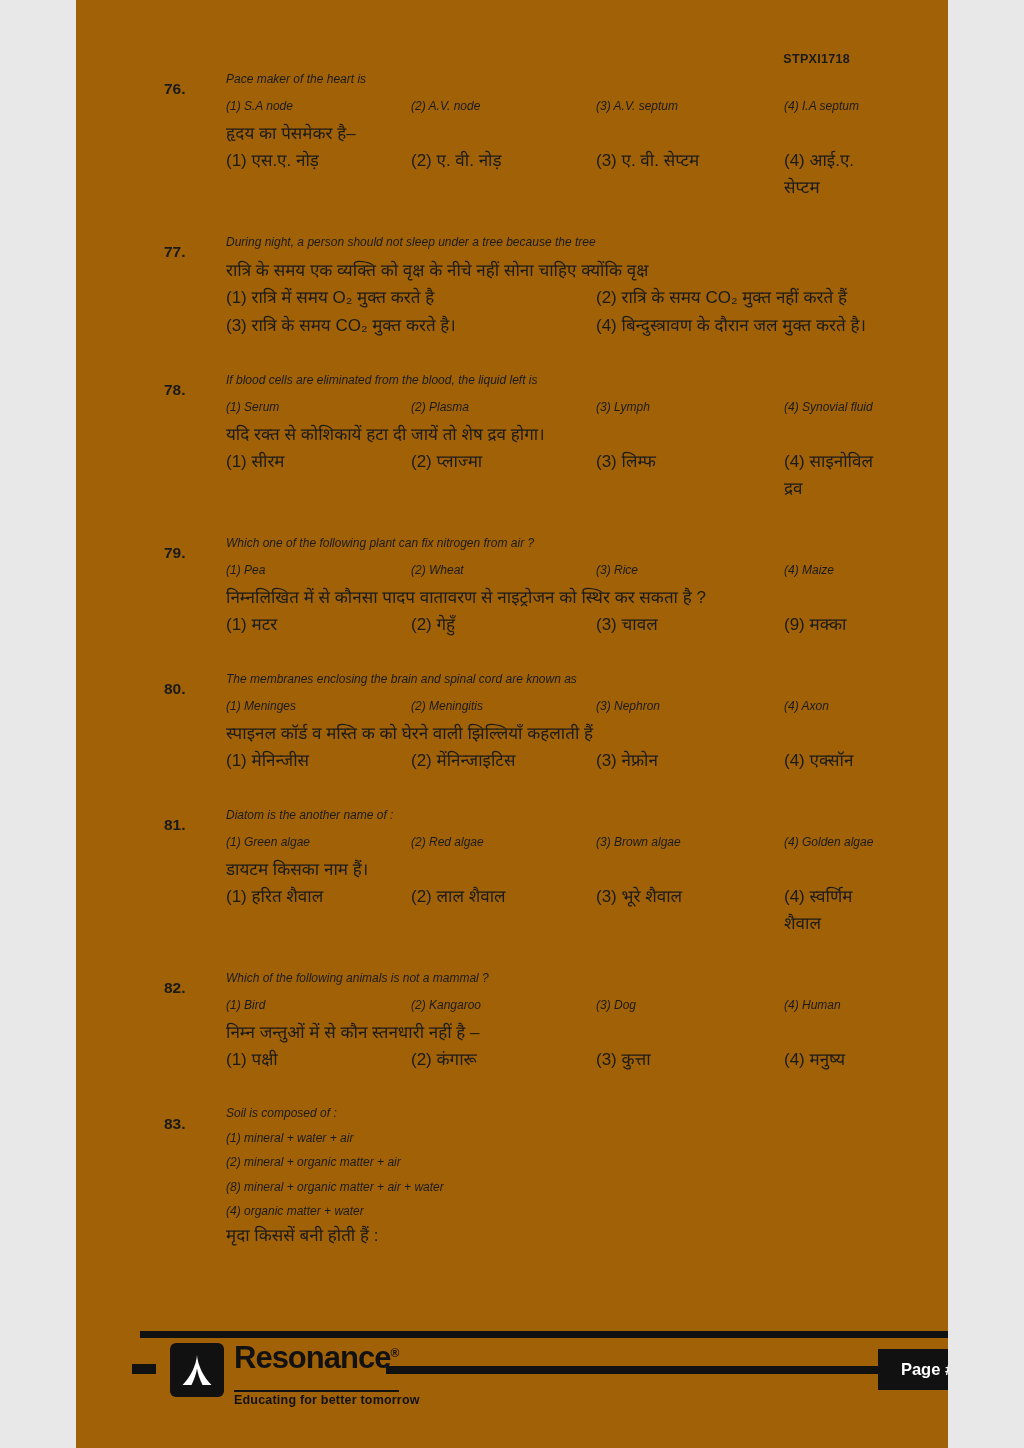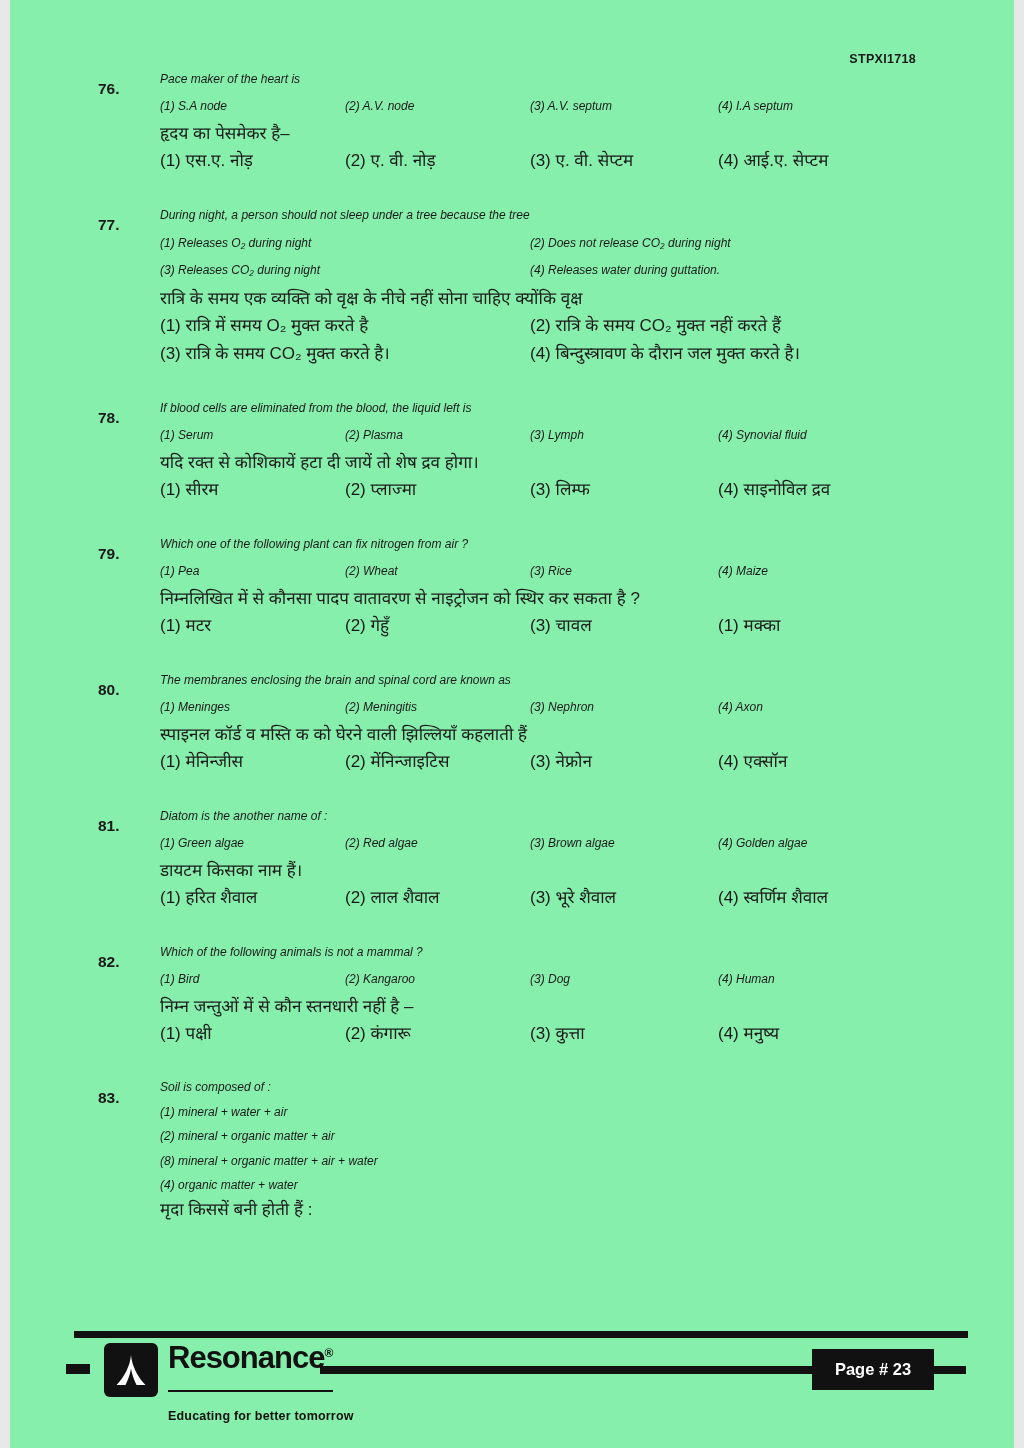--- a/index.html
+++ b/index.html
@@ -1,20 +1,20 @@
 <!DOCTYPE html>
 <html><head>
 <meta charset="utf-8">
 <style>
   * { margin:0; padding:0; box-sizing:border-box; }
   html,body { background:#e8e8e8; }
   .page {
     position:relative;
-    width:1004px; height:1448px;
-    background:#86efac;
+    width:872px; height:1448px;
+    background:#a16207;
     color:#1a1a1a;
     font-family:"Liberation Sans","DejaVu Sans",sans-serif;
     overflow:hidden;
     margin:0 auto;
   }
   .exam-code {
     position:absolute; top:52px; right:98px;
     font-size:12.5px; font-weight:bold; letter-spacing:.3px;
   }
   .content {
@@ -48,21 +48,21 @@
   .logo-box svg { width:40px; height:40px; display:block; }
   .brand-wrap {
     position:absolute; left:158px; top:1340px;
   }
   .brand-name {
     font-size:31px; font-weight:800; letter-spacing:-1px; color:#111;
     border-bottom:2.5px solid #111; padding-bottom:14px; display:inline-block;
   }
   .brand-reg { font-size:12px; font-weight:700; vertical-align:super; letter-spacing:0; }
   .brand-tagline {
-    font-size:12.5px; font-weight:bold; color:#111; margin-top:17px; letter-spacing:.2px;
+    font-size:12.5px; font-weight:bold; color:#111; margin-top:1px; letter-spacing:.2px;
   }
   .footer-line {
     position:absolute; left:310px; top:1366px; width:646px; height:8px; background:#111;
   }
   .page-badge {
     position:absolute; left:802px; top:1349px; width:122px; height:41px;
     background:#111; color:#fff; font-size:16.5px; font-weight:bold;
     display:flex; align-items:center; justify-content:center; z-index:2;text-align:right;
   }
 </style>
@@ -92,26 +92,20 @@
           <div class="row hi">(3) ए. वी. सेप्टम</div>
           <div class="row hi">(4) आई.ए. सेप्टम</div>
         </div>
       </div>
     </div>
 
     <div class="q q77">
       <div class="qnum">77.</div>
       <div class="qbody">
         <div class="row en">During night, a person should not sleep under a tree because the tree</div>
-        <div class="opts c2">
-          <div class="row en">(1) Releases O₂ during night</div>
-          <div class="row en">(2) Does not release CO₂ during night</div>
-          <div class="row en">(3) Releases CO₂ during night</div>
-          <div class="row en">(4) Releases water during guttation.</div>
-        </div>
         <div class="row hi">रात्रि के समय एक व्यक्ति को वृक्ष के नीचे नहीं सोना चाहिए क्योंकि वृक्ष</div>
         <div class="opts c2">
           <div class="row hi">(1) रात्रि में समय O₂ मुक्त करते है</div>
           <div class="row hi">(2) रात्रि के समय CO₂ मुक्त नहीं करते हैं</div>
           <div class="row hi">(3) रात्रि के समय CO₂ मुक्त करते है।</div>
           <div class="row hi">(4) बिन्दुस्त्रावण के दौरान जल मुक्त करते है।</div>
         </div>
       </div>
     </div>
 
@@ -143,21 +137,21 @@
           <div class="row en">(1) Pea</div>
           <div class="row en">(2) Wheat</div>
           <div class="row en">(3) Rice</div>
           <div class="row en">(4) Maize</div>
         </div>
         <div class="row hi">निम्नलिखित में से कौनसा पादप वातावरण से नाइट्रोजन को स्थिर कर सकता है ?</div>
         <div class="opts c4">
           <div class="row hi">(1) मटर</div>
           <div class="row hi">(2) गेहुँ</div>
           <div class="row hi">(3) चावल</div>
-          <div class="row hi">(1) मक्का</div>
+          <div class="row hi">(9) मक्का</div>
         </div>
       </div>
     </div>
 
     <div class="q">
       <div class="qnum">80.</div>
       <div class="qbody">
         <div class="row en">The membranes enclosing the brain and spinal cord are known as</div>
         <div class="opts c4">
           <div class="row en">(1) Meninges</div>

